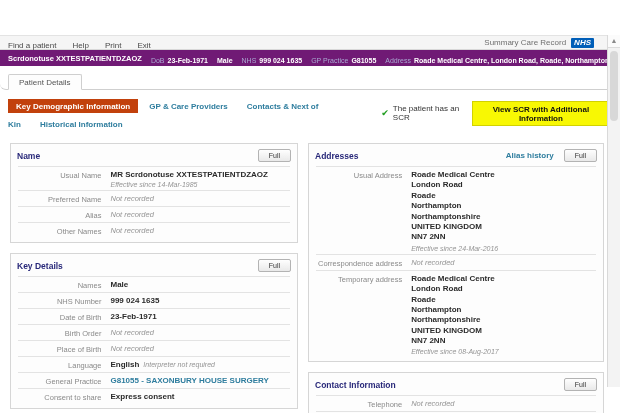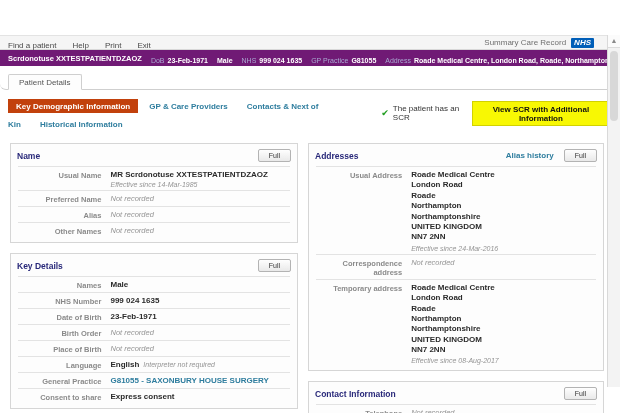--- a/index.html
+++ b/index.html
@@ -37,21 +37,21 @@
   .col-left { flex:none; width:288px; }
   .col-right { flex:1; min-width:0; }
 
   .panel { border:1px solid #d6d6d6; background:#fdfdfd; margin-bottom:10px; }
   .panel-header { display:flex; align-items:center; padding:5px 6px 4px; }
   .panel-title { flex:1; font-size:8.5px; font-weight:bold; color:#29297a; }
   .view-history { font-size:8px; font-weight:bold; color:#2e7d9e; margin-right:10px; cursor:default; }
   .btn-full { font-size:7px; color:#333; background:linear-gradient(#fefefe,#e9e9e9); border:1px solid #b3b3b3; border-radius:2px; padding:2px 10px; cursor:default; }
   .panel-body { padding:0 7px 4px; }
   .frow { display:flex; border-top:1px solid #e3e3e3; padding:3px 0 2px; }
-  .frow-label { flex:none; width:34%; text-align:right; font-size:7.5px; color:#8a8a8a; padding:1px 9px 0 0;font-weight:bold; }
+  .frow-label { flex:none; width:34%; text-align:right; font-size:7.5px; color:#8a8a8a; padding:1px 9px 0 0; }
   .frow-value { flex:1; min-width:0; font-size:8px; font-weight:bold; color:#2b2b2b; }
   .na { font-weight:normal; font-style:italic; color:#949494; font-size:7.5px; }
   .note { font-weight:normal; font-style:italic; color:#949494; font-size:7px; margin-top:2px; }
   .inline-note { font-weight:normal; font-style:italic; color:#949494; font-size:7px; margin-left:4px; }
   .link-value { color:#2e7d9e; cursor:default; }
   .addr-line { line-height:1.3; }
 
   
   .scrollbar { position:absolute; top:35px; right:0; width:13px; height:352px; background:#f3f3f3; border-left:1px solid #d9d9d9; }
   .sb-up { height:13px; background:#fbfbfb; border-bottom:1px solid #dcdcdc; color:#8a8a8a; font-size:7px; line-height:12px; text-align:center; }

